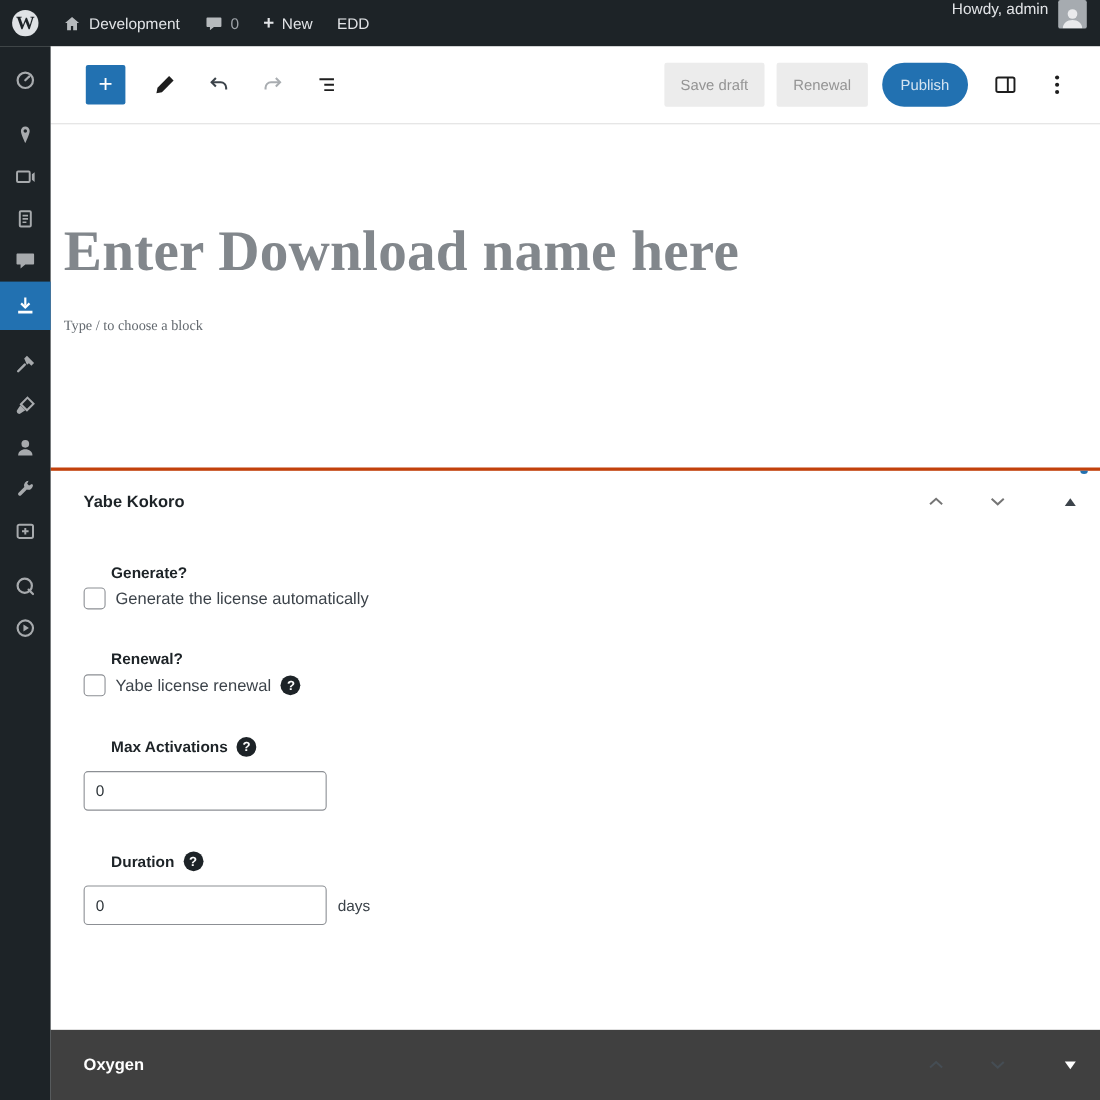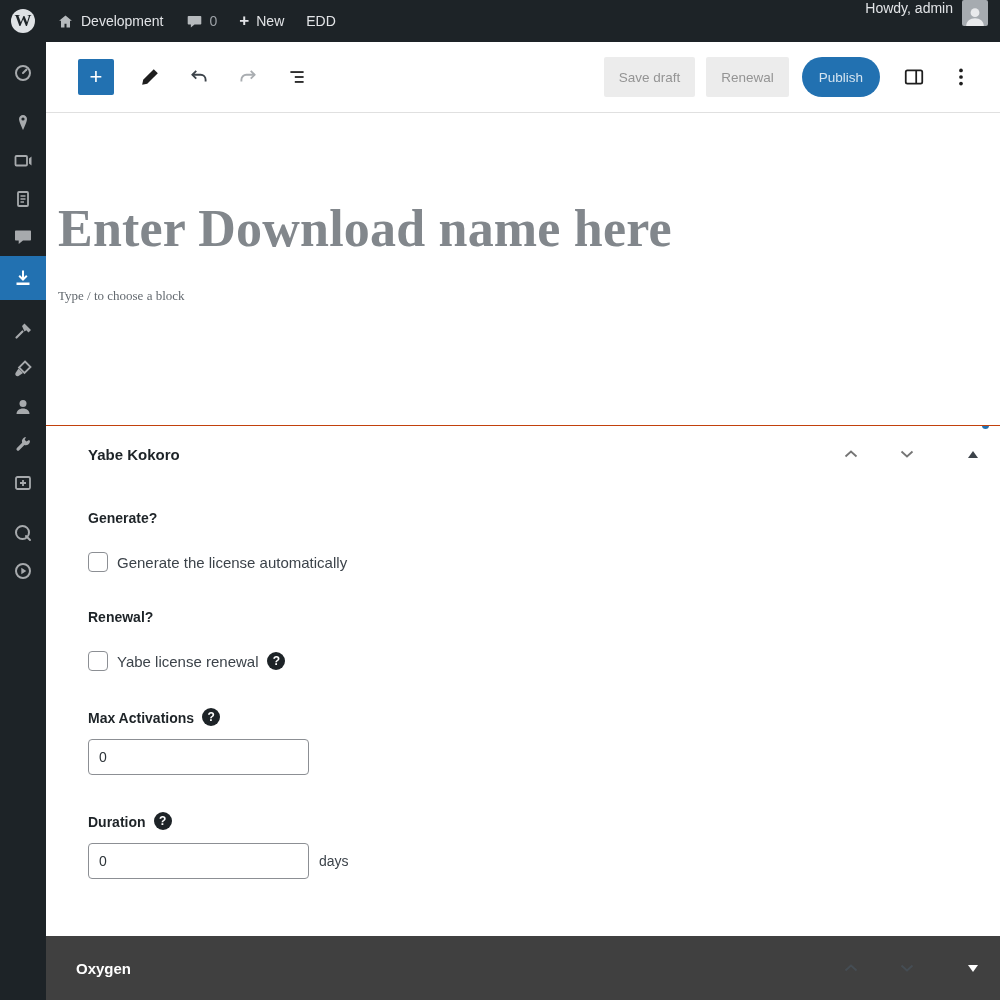--- a/index.html
+++ b/index.html
@@ -45,35 +45,35 @@
   .btn-primary { background:#2271b1; color:#d4e4f1; padding:0 17px; margin-left:2px;border-radius:20px; }
   .tb-right .icon-btn { margin-left:10px; }
 
   
   .canvas { height:312px; flex:none; padding:86px 40px 0 12px; overflow:hidden; }
   .post-title { margin:0; font-family:"Liberation Serif", serif; font-weight:bold; font-size:52px;
     color:#82878c; letter-spacing:0.2px; cursor:text; }
   .block-ph { margin:30px 0 0 0; font-family:"Liberation Serif", serif; font-size:13px; color:#63696f; cursor:text; }
 
   
-  .metabox { position:relative; border-top:1px solid #c2410c; flex:1; overflow:hidden; background:#fff;padding-left:12px; }
+  .metabox { position:relative; border-top:3px solid #c2410c; flex:1; overflow:hidden; background:#fff; }
   .mb-dot { position:absolute; top:-4px; right:11px; width:7px; height:7px; border-radius:50%; background:#2271b1; }
   .mb-head { height:56px; display:flex; align-items:center; padding:0 22px 0 30px; }
   .mb-title { font-size:15px; font-weight:bold; color:#1d2327; }
   .mb-actions { margin-left:auto; display:flex; align-items:center; gap:34px; }
   .chev { background:none; border:none; padding:0; width:22px; height:22px; cursor:pointer;
     display:flex; align-items:center; justify-content:center; }
   .chev svg { width:20px; height:20px; stroke:#757575; fill:none; stroke-width:1.8; }
   .tri-up { width:0; height:0; border-left:5px solid transparent; border-right:5px solid transparent;
     border-bottom:7px solid #3c434a; background:none; padding:0; cursor:pointer; margin-left:16px; border-top:none; }
   .mb-body { padding:2px 30px 30px 30px; }
-  .f-label { font-size:14px; font-weight:bold; color:#1d2327; margin-top:28px; display:flex; align-items:center; gap:8px; }
+  .f-label { font-size:14px; font-weight:bold; color:#1d2327; margin-top:28px; display:flex; align-items:center; gap:8px;margin-left:25px; }
   .f-label.first { margin-top:26px; }
-  .f-label.gap { margin-top:37px;align-items:flex-end; }
-  .cb-row { display:flex; align-items:center; gap:9px; margin-top:26px; font-size:15px; color:#3c434a; }
+  .f-label.gap { margin-top:37px; }
+  .cb-row { display:flex; align-items:center; gap:9px; margin-top:6px; font-size:15px; color:#3c434a; }
   .cb { width:20px; height:20px; appearance:none; -webkit-appearance:none; border:1px solid #8c8f94;
     border-radius:4px; background:#fff; margin:0; cursor:pointer; flex:none; }
   .help { width:18px; height:18px; border-radius:50%; background:#1d2327; color:#fff; font-size:12px;
     font-weight:bold; display:inline-flex; align-items:center; justify-content:center; cursor:pointer; flex:none; }
   .txt { width:221px; height:36px; border:1px solid #8c8f94; border-radius:4px; padding:0 10px;
     font-size:14px; color:#2c3338; font-family:inherit; margin-top:13px; display:block; }
   .in-row { display:flex; align-items:center; gap:10px; }
   .unit { font-size:14px; color:#3c434a; margin-top:13px;text-align:center; }
 
   

